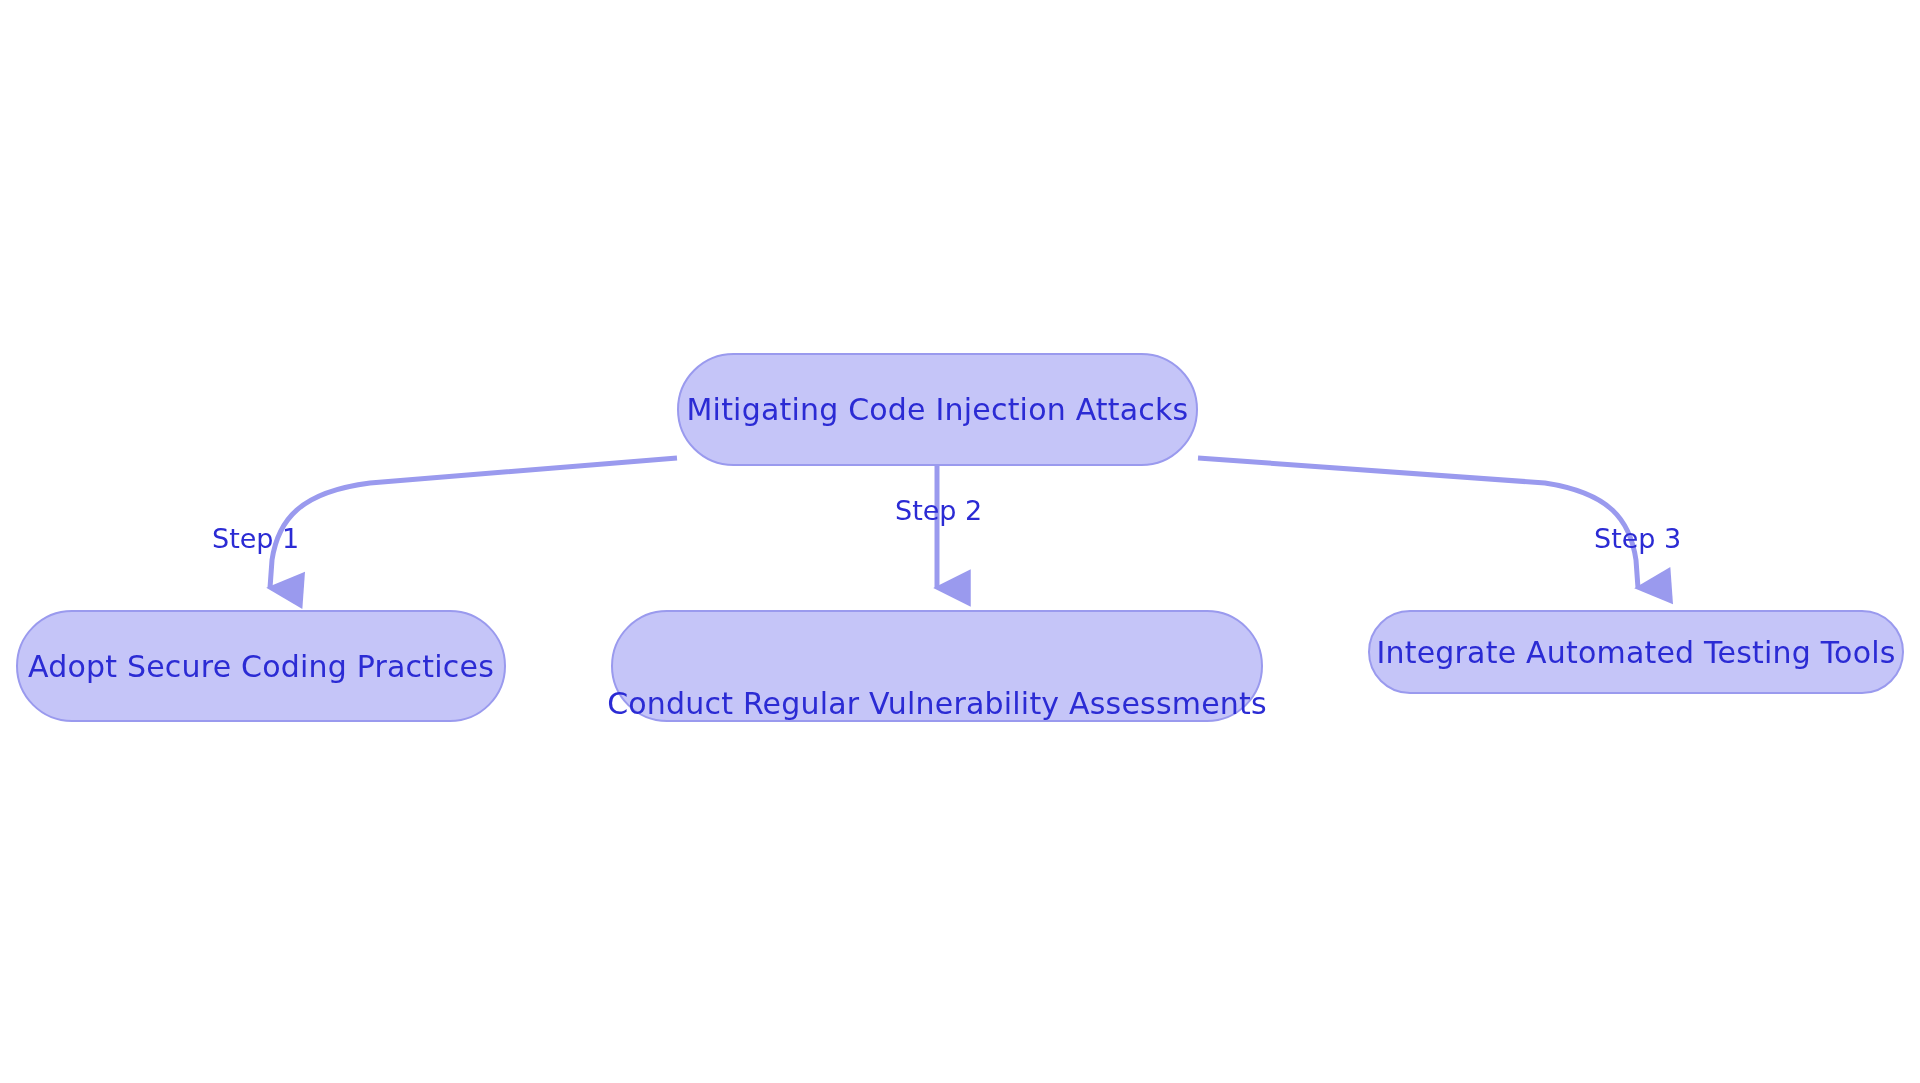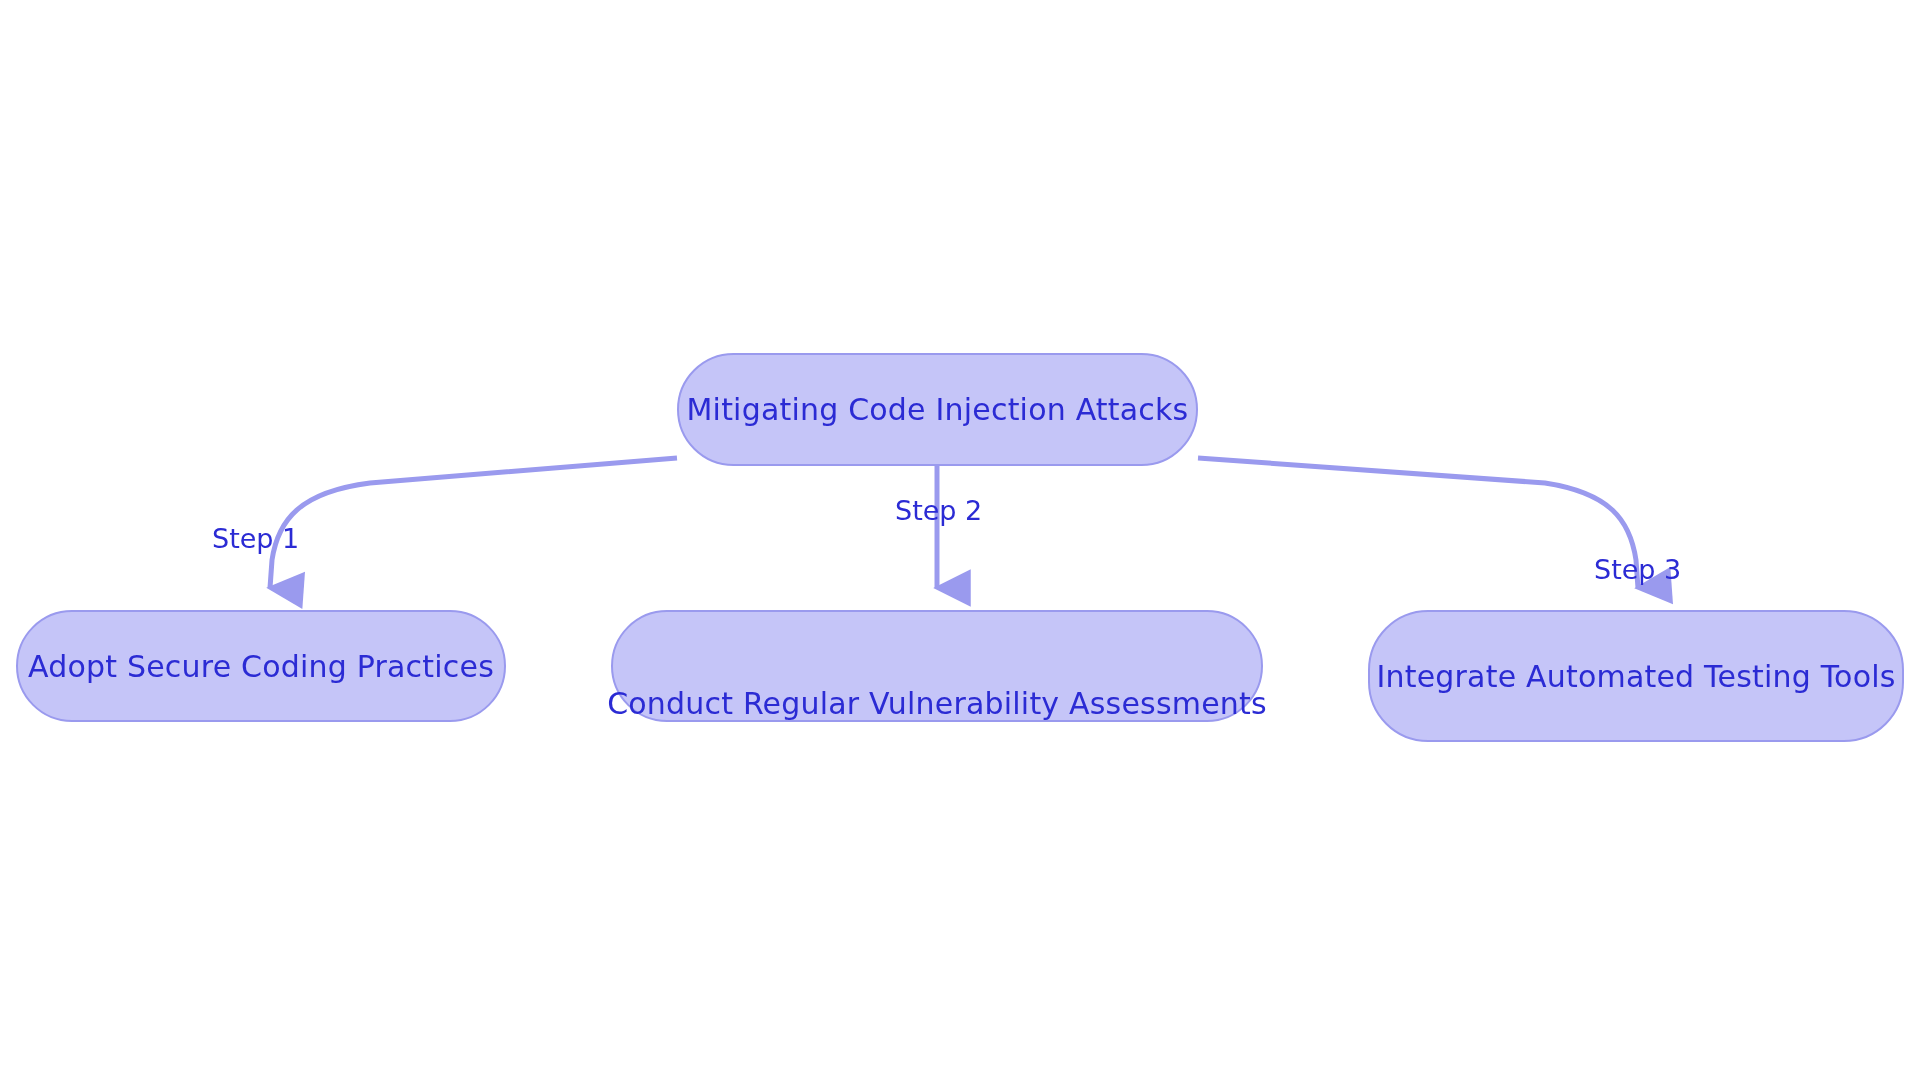--- a/index.html
+++ b/index.html
@@ -63,33 +63,33 @@
     left: 611px;
     top: 610px;
     width: 652px;
     height: 112px;
     align-items: flex-end;
   }
   #node-step3 {
     left: 1368px;
     top: 610px;
     width: 536px;
-    height: 132px;
+    height: 84px;
   }
   .edge-label {
     position: absolute;
     color: #2b2bd4;
     font-size: 27px;
     font-weight: 400;
     white-space: nowrap;
     background: transparent;
   }
   #edge-label-1 { left: 212px; top: 523px; }
   #edge-label-2 { left: 895px; top: 495px; }
-  #edge-label-3 { left: 1594px; top: 554px; }
+  #edge-label-3 { left: 1594px; top: 523px; }
 </style>
 </head>
 <body>
 
 <div id="diagram-canvas">
 
   <svg id="edge-layer" viewBox="0 0 1920 1083" width="1920" height="1083" xmlns="http://www.w3.org/2000/svg">
     <defs>
       <marker id="arrow-down" viewBox="0 0 12 12" refX="6" refY="10" markerWidth="9" markerHeight="9" orient="auto-start-reverse">
         <path d="M 1 1 L 11 1 L 6 11 z" fill="#9a9aee"></path>

